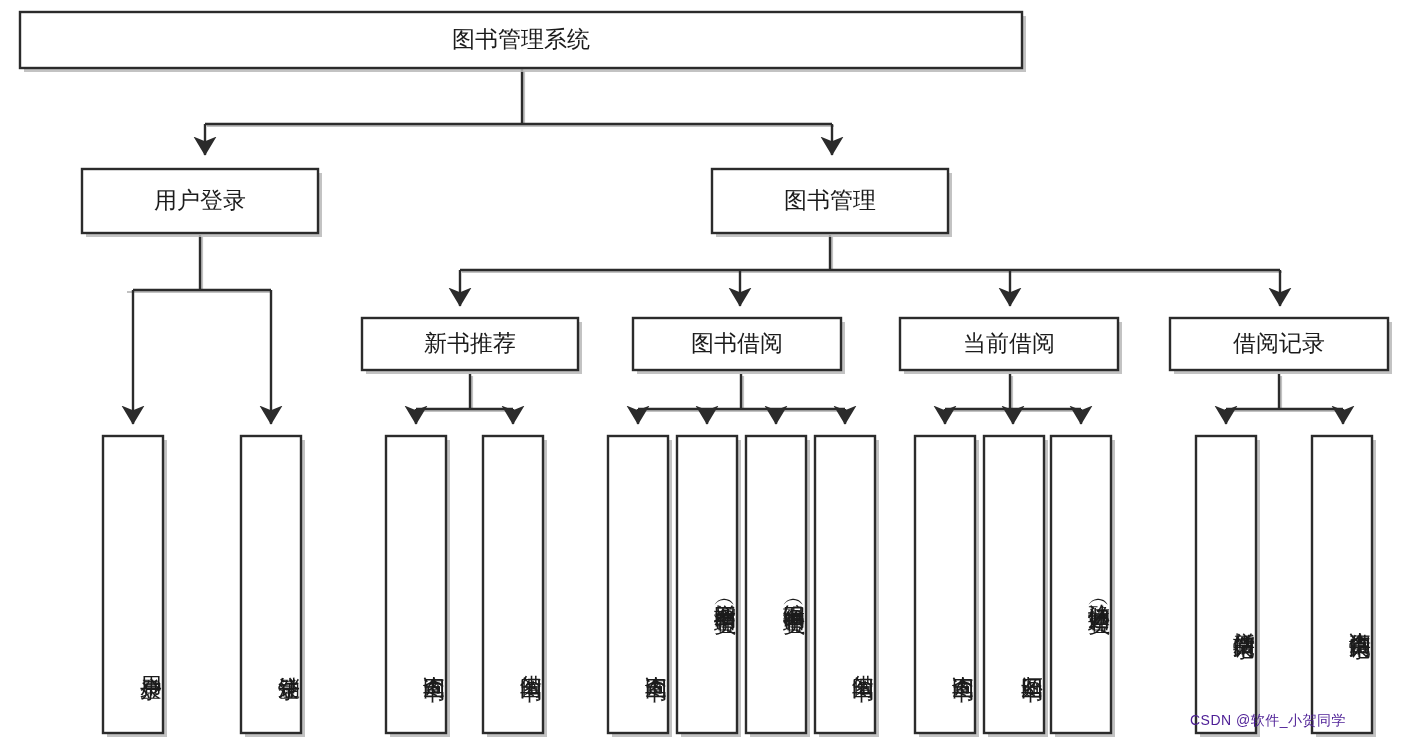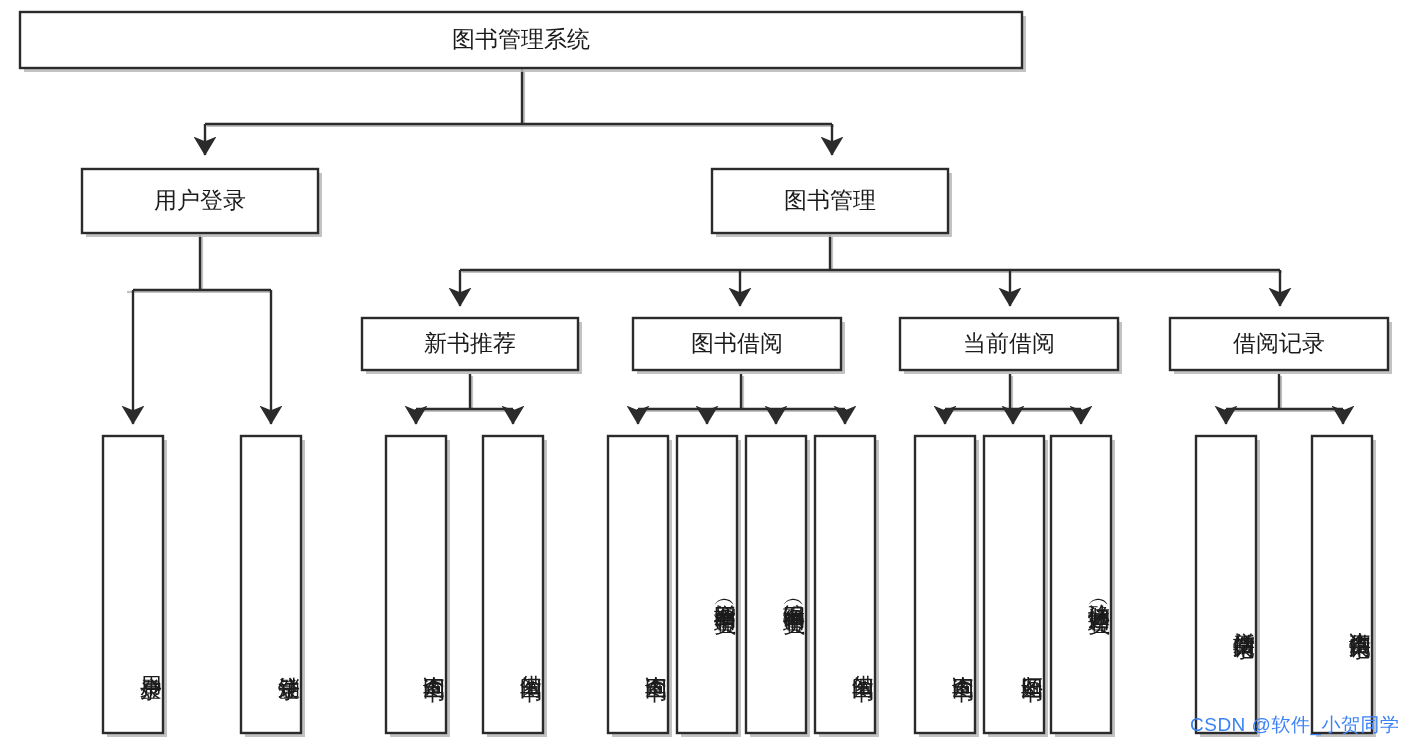--- a/index.html
+++ b/index.html
@@ -70,22 +70,22 @@
     color: #1b1b1b;
     display: flex;
     align-items: flex-start;
     justify-content: center;
     white-space: nowrap;
     pointer-events: none;
   }
   .watermark {
     position: absolute;
     font-family: "Liberation Sans", "DejaVu Sans", sans-serif;
-    font-size: 19px;
-    color: #3b82f6;
+    font-size: 14px;
+    color: #4c1d95;
     white-space: nowrap;
     letter-spacing: .5px;
   }
 </style>
 </head>
 <body>
 
 <div id="diagram-root">
 
   <svg id="flow" viewBox="0 0 1405 747">

